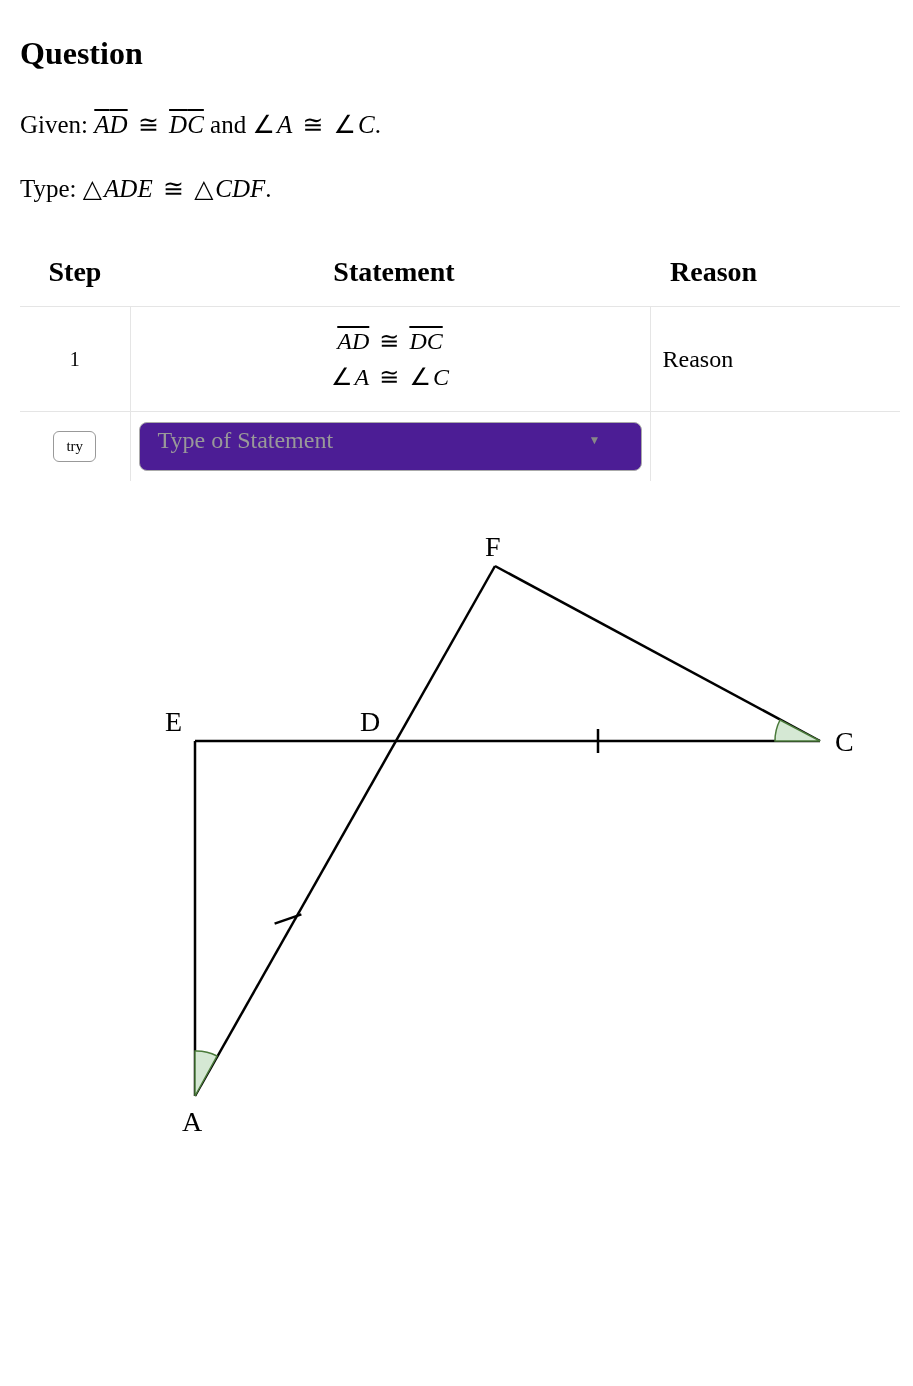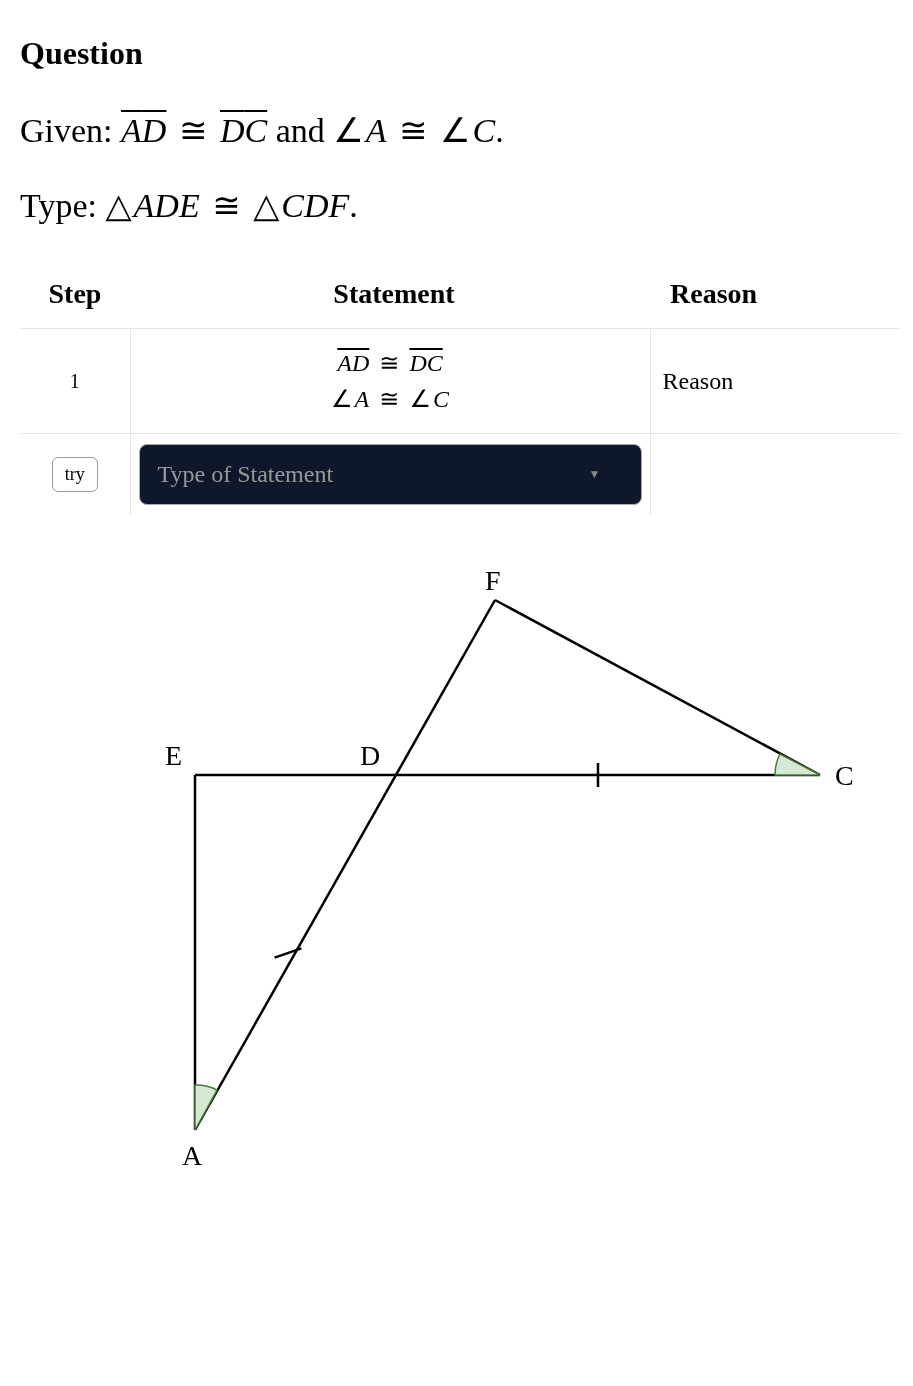--- a/index.html
+++ b/index.html
@@ -9,21 +9,21 @@
       color: #000;
       padding: 35px 20px;
       width: 913px;
     }
     .question-heading {
       font-weight: bold;
       font-size: 32px;
       margin-bottom: 38px;
     }
     .given-line, .prove-line {
-      font-size: 34px;
+      font-size: 25px;
       margin-bottom: 35px;
       font-family: Georgia, serif;
       margin-top: 28px;
     }
     .math-var { font-style: italic; font-family: Georgia, serif; }
     .overline {
       text-decoration: overline;
       text-decoration-thickness: 1.5px;
     }
     .congruent {
@@ -60,33 +60,33 @@
     table.proof-table td:nth-child(2) { text-align: center; }
     table.proof-table tr:last-child td { border-bottom: none; }
     
     .statement-stack > div { padding: 4px 0; }
 
     .try-btn {
       display: inline-block;
       border: 1px solid #999;
       border-radius: 6px;
       padding: 6px 12px;
-      font-size: 18px;
+      font-size: 15px;
       background: #fff;
       cursor: pointer;
       font-family: Georgia, serif;
     }
     .statement-select {
       width: 100%;
       border: 1px solid #aaa;
       border-radius: 8px;
-      padding: 16px 40px 16px 18px;
+      padding: 4px 40px 16px 18px;
       font-size: 24px;
       color: #999;
-      background: #0f172a;
+      background: #4c1d95;
       font-family: Georgia, serif;
       position: relative;
       display: flex;
       align-items: center;
       justify-content: space-between;
       cursor: pointer;
     }
     .statement-select .chev {
       font-size: 12px;
       color: #888;

